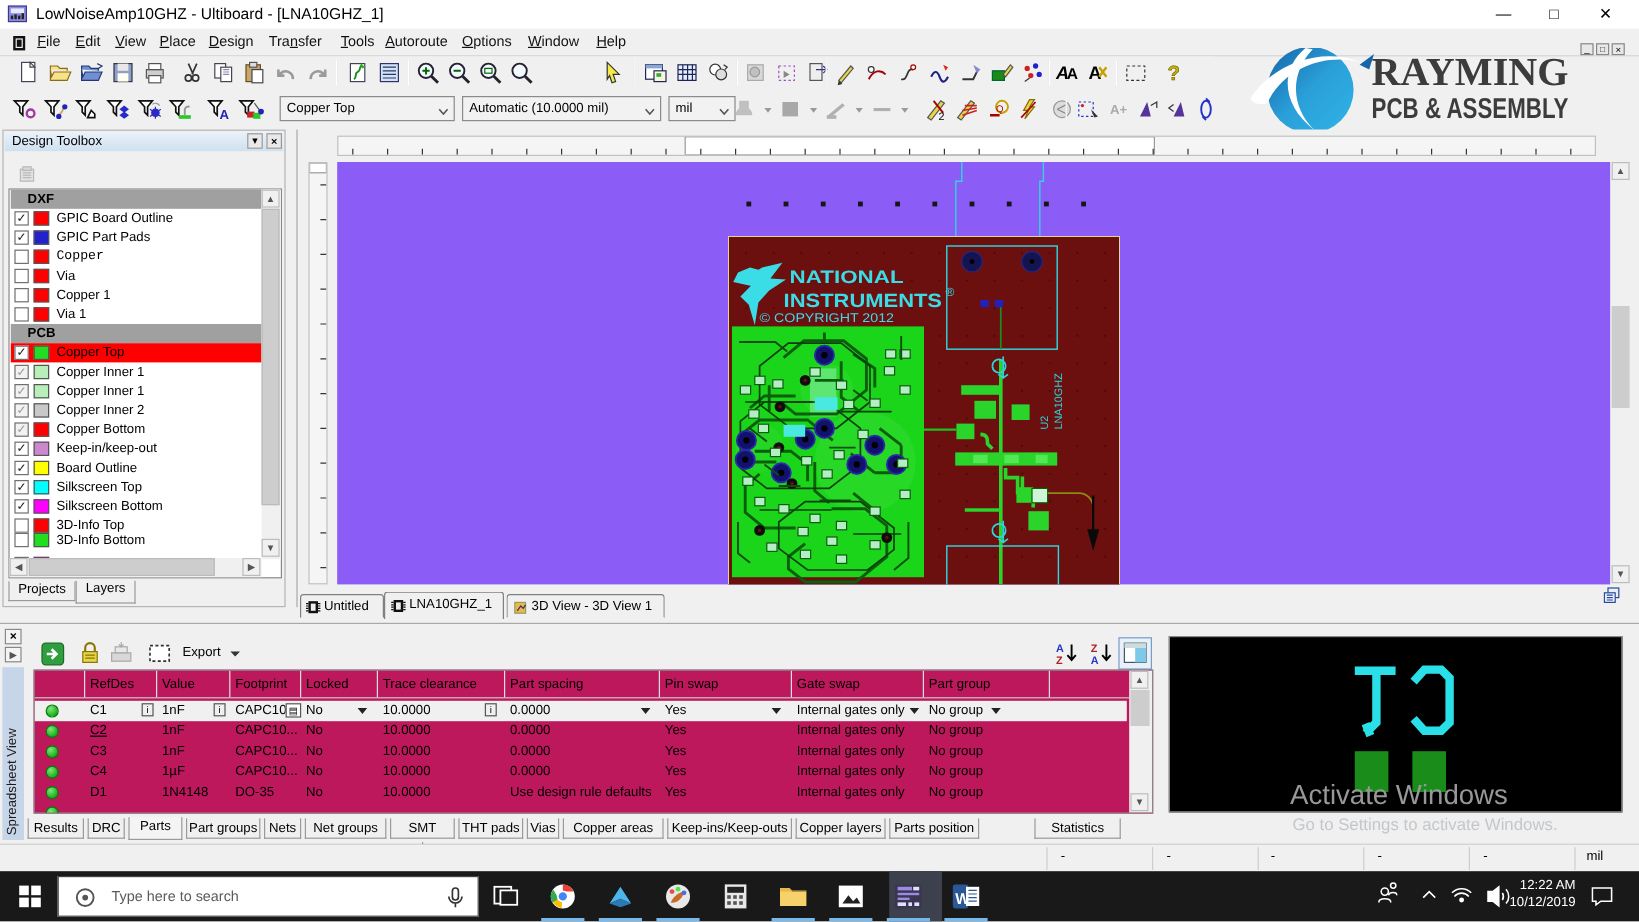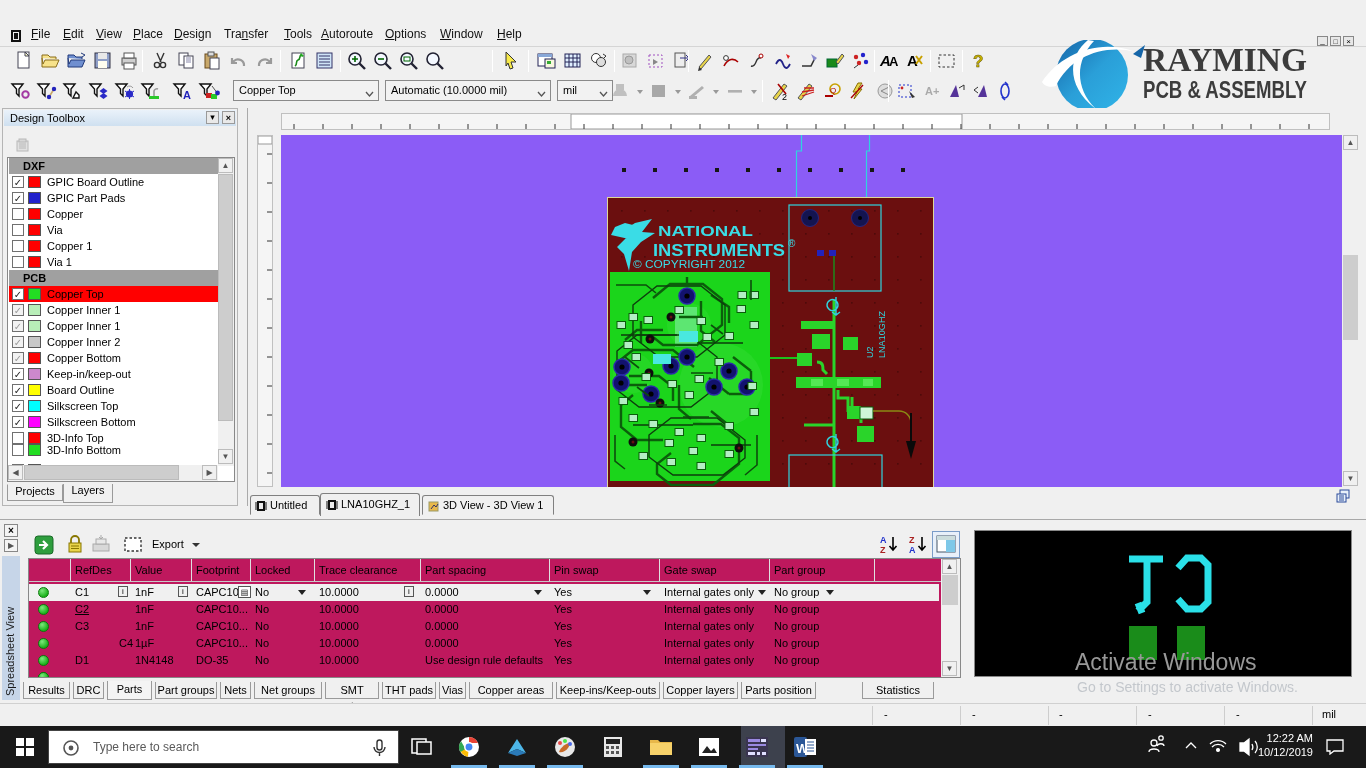--- a/index.html
+++ b/index.html
@@ -77,20 +77,34 @@
 #taskbar { left:0; top:726px; width:1366px; height:42px; background:#191919; }
 #searchbox { position:absolute; left:48px; top:4px; width:351px; height:34px; background:#fff; border:1px solid #444; }
 #searchbox .stext { position:absolute; left:44px; top:9px; font-size:12px; color:#5a5a5a; }
 .tbicon { position:absolute; top:7px; width:28px; height:28px; }
 .traytxt { position:absolute; color:#fff; font-size:11px; text-align:right; }
 </style>
 </head>
 <body>
 <div id="app">
 
+  <div class="abs" id="titlebar">
+    <svg class="abs" style="left:6px;top:3px" width="18" height="18">
+        <rect x="1" y="2" width="15" height="13" fill="#8a8adb" stroke="#3a3a8a"></rect>
+        <rect x="3" y="4" width="11" height="4" fill="#e8e8ff"></rect>
+        <rect x="3" y="10" width="2" height="3" fill="#222"></rect>
+        <rect x="6" y="9" width="2" height="4" fill="#222"></rect>
+        <rect x="9" y="10" width="2" height="3" fill="#222"></rect>
+        <rect x="12" y="8" width="2" height="5" fill="#222"></rect>
+      </svg>
+    <div class="ttext">LowNoiseAmp10GHZ - Ultiboard - [LNA10GHZ_1]</div>
+    <div class="winbtn" style="left:1230px">—</div>
+    <div class="winbtn" style="left:1272px">□</div>
+    <div class="winbtn" style="left:1315px">✕</div>
+  </div>
 
   <div class="abs" id="menubar">
     <svg class="abs" style="left:8px;top:4px" width="16" height="16">
         <rect x="3" y="2" width="10" height="12" fill="#111"></rect>
         <rect x="5" y="4" width="6" height="8" fill="#f0f0f0"></rect>
         <rect x="6" y="5" width="4" height="6" fill="#111"></rect>
       </svg>
     <div class="menuitem" style="left:31px"><u>F</u>ile</div>
     <div class="menuitem" style="left:63px"><u>E</u>dit</div>
     <div class="menuitem" style="left:96px"><u>V</u>iew</div>
@@ -427,21 +441,21 @@
         <div class="lrow" style="top: 16px;">
           <div class="cb">✓</div>
           <div class="sw" style="background: rgb(255, 0, 0);"></div>
           <div class="ltxt">GPIC Board Outline</div>
         </div>
         <div class="lrow" style="top: 32px;">
           <div class="cb">✓</div>
           <div class="sw" style="background: rgb(34, 34, 204);"></div>
           <div class="ltxt">GPIC Part Pads</div>
         </div>
-        <div class="lrow" style="top: 48px;">
+        <div class="lrow" style="top: 48px; font-family: Liberation Mono, monospace;">
           <div class="cb"></div>
           <div class="sw" style="background: rgb(255, 0, 0);"></div>
           <div class="ltxt">Copper</div>
         </div>
         <div class="lrow" style="top: 64px;">
           <div class="cb"></div>
           <div class="sw" style="background: rgb(255, 0, 0);"></div>
           <div class="ltxt">Via</div>
         </div>
         <div class="lrow" style="top: 80px;">
@@ -1051,21 +1065,21 @@
           <div class="tcell" style="left: 167px;">CAPC10...</div>
           <div class="tcell" style="left: 226px;">No</div>
           <div class="tcell" style="left: 290px;">10.0000</div>
           <div class="tcell" style="left: 396px;">0.0000</div>
           <div class="tcell" style="left: 525px;">Yes</div>
           <div class="tcell" style="left: 635px;">Internal gates only</div>
           <div class="tcell" style="left: 745px;">No group</div>
         </div>
         <div class="trow" style="top: 76px;">
           <div class="gdot"></div>
-          <div class="tcell" style="left: 46px; margin-left: 44px;">C4</div>
+          <div class="tcell" style="left: 46px;">C4</div>
           <div class="tcell" style="left: 106px;">1µF</div>
           <div class="tcell" style="left: 167px;">CAPC10...</div>
           <div class="tcell" style="left: 226px;">No</div>
           <div class="tcell" style="left: 290px;">10.0000</div>
           <div class="tcell" style="left: 396px;">0.0000</div>
           <div class="tcell" style="left: 525px;">Yes</div>
           <div class="tcell" style="left: 635px;">Internal gates only</div>
           <div class="tcell" style="left: 745px;">No group</div>
         </div>
         <div class="trow" style="top: 93px;">

